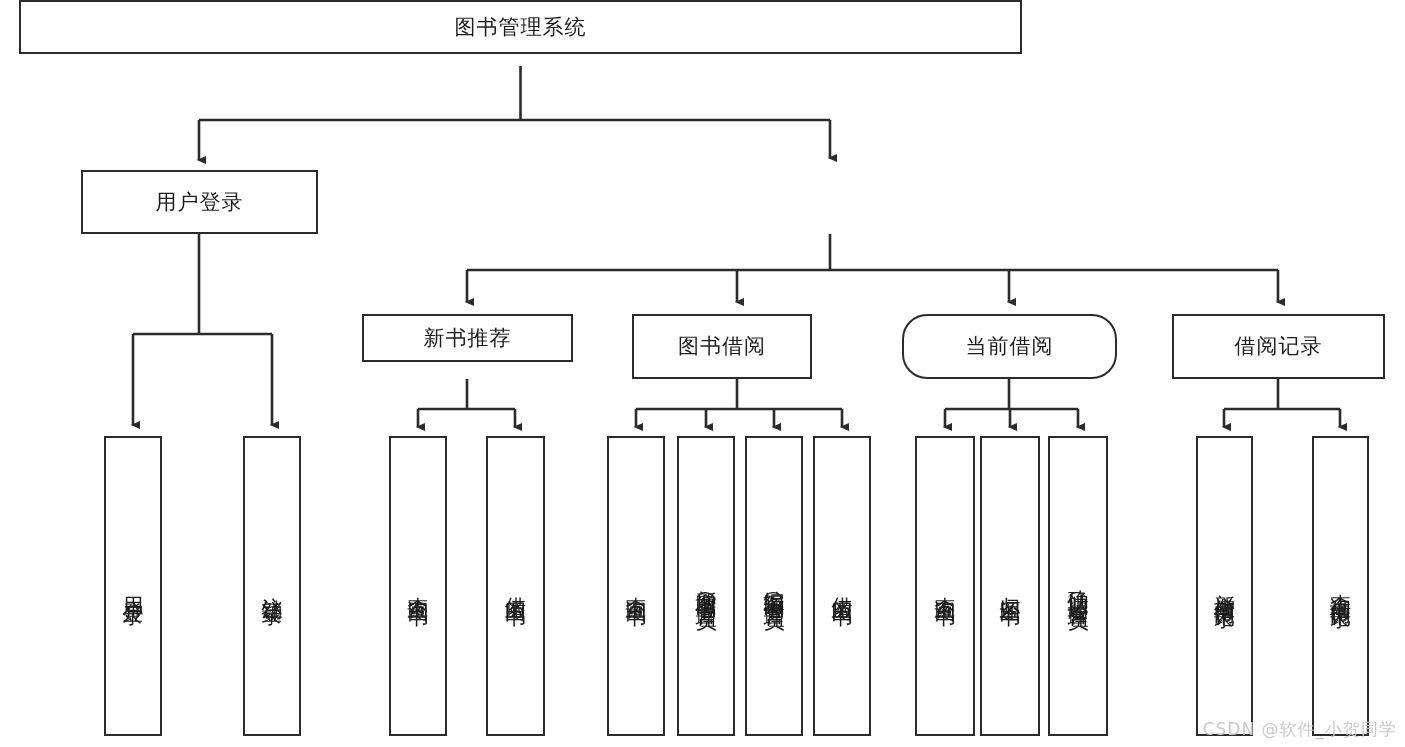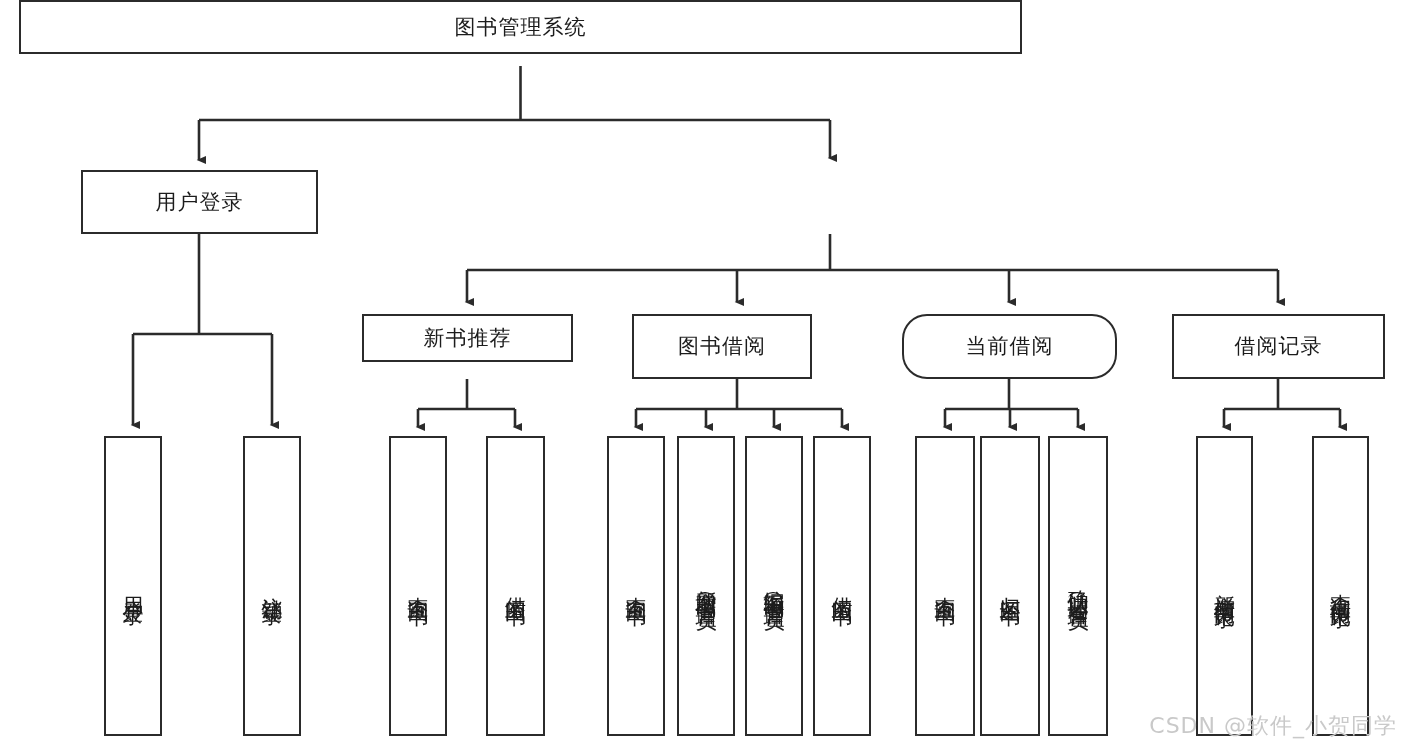--- a/index.html
+++ b/index.html
@@ -55,21 +55,21 @@
     font-size: 21px;
     letter-spacing: 3px;
     line-height: 1.05;
     white-space: nowrap;
   }
   .watermark {
     position: absolute;
     right: 8px;
     bottom: 6px;
     color: #c9c9c9;
-    font-size: 22px;
+    font-size: 17px;
     letter-spacing: 1px;
     white-space: nowrap;
     user-select: none;
     text-align: center;
   }
 </style>
 </head>
 <body>
 
 <div id="diagram-root">

